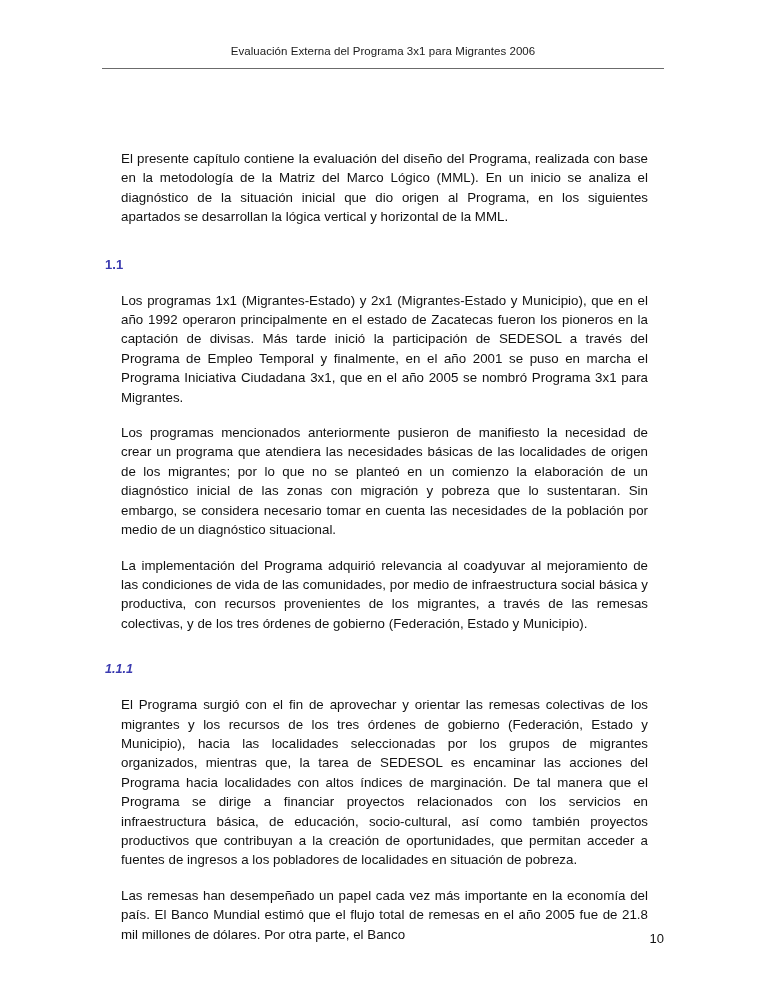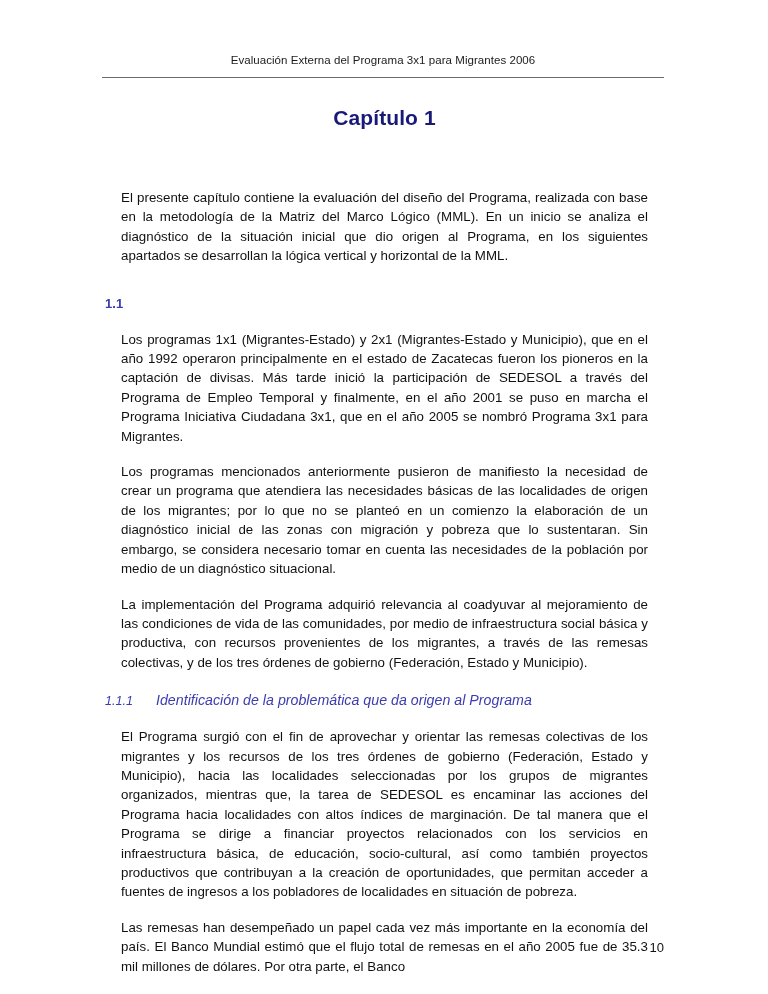--- a/index.html
+++ b/index.html
@@ -12,21 +12,21 @@
     width: 768px;
     height: 994px;
     position: relative;
     font-family: "Liberation Sans", sans-serif;
     color: #000000;
     overflow: hidden;
   }
 
   .page {
     position: absolute;
-    left: 0; top: 9px;
+    left: 0; top: 0;
     width: 768px;
     height: 767px;
     background: #ffffff;
   }
 
   
   .running-header {
     position: absolute;
     left: 102px;
     top: 44px;
@@ -101,26 +101,26 @@
   .heading-1 .num {
     width: 42px;
     flex: 0 0 42px;
     font-size: 13px;
   }
   .heading-1 .txt { flex: 1 1 auto; }
 
   .heading-2 {
     display: flex;
     align-items: baseline;
-    font-weight: normal;
+    font-weight: bold;
     font-style: italic;
     color: #3b3bb0;
     font-size: 14.2px;
     line-height: 19px;
-    margin-top: 19px;
+    margin-top: 27px;
     letter-spacing: 0.02px;
   }
   .heading-2 .num {
     width: 51px;
     flex: 0 0 51px;
     font-size: 12.6px;
   }
   .heading-2 .txt { flex: 1 1 auto; }
 
   .after-h1 { margin-top: 9px; }
@@ -142,41 +142,39 @@
 <body>
 
 <div class="page">
 
   <div class="running-header">Evaluación Externa del Programa 3x1 para Migrantes 2006</div>
 
   <div class="header-rule"></div>
 
   <div class="content">
 
-    <h1 class="chapter-title">Capítulo 1</h1>
 
 
     <p class="body-text intro-block">El presente capítulo contiene la evaluación del diseño del Programa, realizada con base en la metodología de la Matriz del Marco Lógico (MML). En un inicio se analiza el diagnóstico de la situación inicial que dio origen al Programa, en los siguientes apartados se desarrollan  la lógica vertical y horizontal de la MML.</p>
 
     <div class="heading-1">
       <span class="num">1.1</span>
     </div>
 
     <p class="body-text after-h1">Los programas 1x1 (Migrantes-Estado) y 2x1 (Migrantes-Estado y Municipio), que en el año 1992 operaron principalmente en el estado de Zacatecas fueron los pioneros en la captación de divisas. Más tarde inició la participación de SEDESOL a través del Programa de Empleo Temporal y finalmente, en el año 2001 se puso en marcha el Programa Iniciativa Ciudadana 3x1, que en el año 2005 se nombró Programa 3x1 para Migrantes.</p>
 
     <p class="body-text para-gap">Los programas mencionados anteriormente pusieron de manifiesto la necesidad de crear un programa que atendiera las necesidades básicas de las localidades de origen de los migrantes; por lo que no se planteó en un comienzo la elaboración de un diagnóstico inicial de las zonas con migración y pobreza que lo sustentaran. Sin embargo, se considera necesario tomar en cuenta las necesidades de la población por medio de un diagnóstico situacional.</p>
 
     <p class="body-text para-gap">La implementación del Programa adquirió relevancia al coadyuvar al mejoramiento de las condiciones de vida de las comunidades, por medio de infraestructura social básica y productiva, con recursos provenientes de los migrantes, a través de las remesas colectivas, y de los tres órdenes de gobierno (Federación, Estado y Municipio).</p>
 
     <div class="heading-2">
       <span class="num">1.1.1</span>
-      <span class="txt">Identificación de la problemática que da origen al Programa</span>
     </div>
 
     <p class="body-text after-h2">El Programa surgió con el fin de aprovechar y orientar las remesas colectivas de los migrantes y los recursos de los tres órdenes de gobierno (Federación, Estado y Municipio), hacia las localidades seleccionadas por los grupos de migrantes organizados, mientras que, la tarea de SEDESOL es encaminar las acciones del Programa hacia localidades con altos índices de marginación. De tal manera que el Programa se dirige a financiar proyectos relacionados con los servicios en infraestructura básica, de educación, socio-cultural, así como también proyectos productivos que contribuyan a la creación de oportunidades, que permitan acceder a fuentes de ingresos a los pobladores de localidades en situación de pobreza.</p>
 
-    <p class="body-text para-gap">Las remesas han desempeñado un papel cada vez más importante en la economía del país. El Banco Mundial estimó que el flujo total de remesas en el año 2005 fue de 35.3 mil millones de dólares. Por otra parte, el Banco</p>
+    <p class="body-text para-gap">Las remesas han desempeñado un papel cada vez más importante en la economía del país. El Banco Mundial estimó que el flujo total de remesas en el año 2005 fue de 21.8 mil millones de dólares. Por otra parte, el Banco</p>
 
   </div>
 
   <div class="page-number">10</div>
 
 </div>
 
 </body></html>

